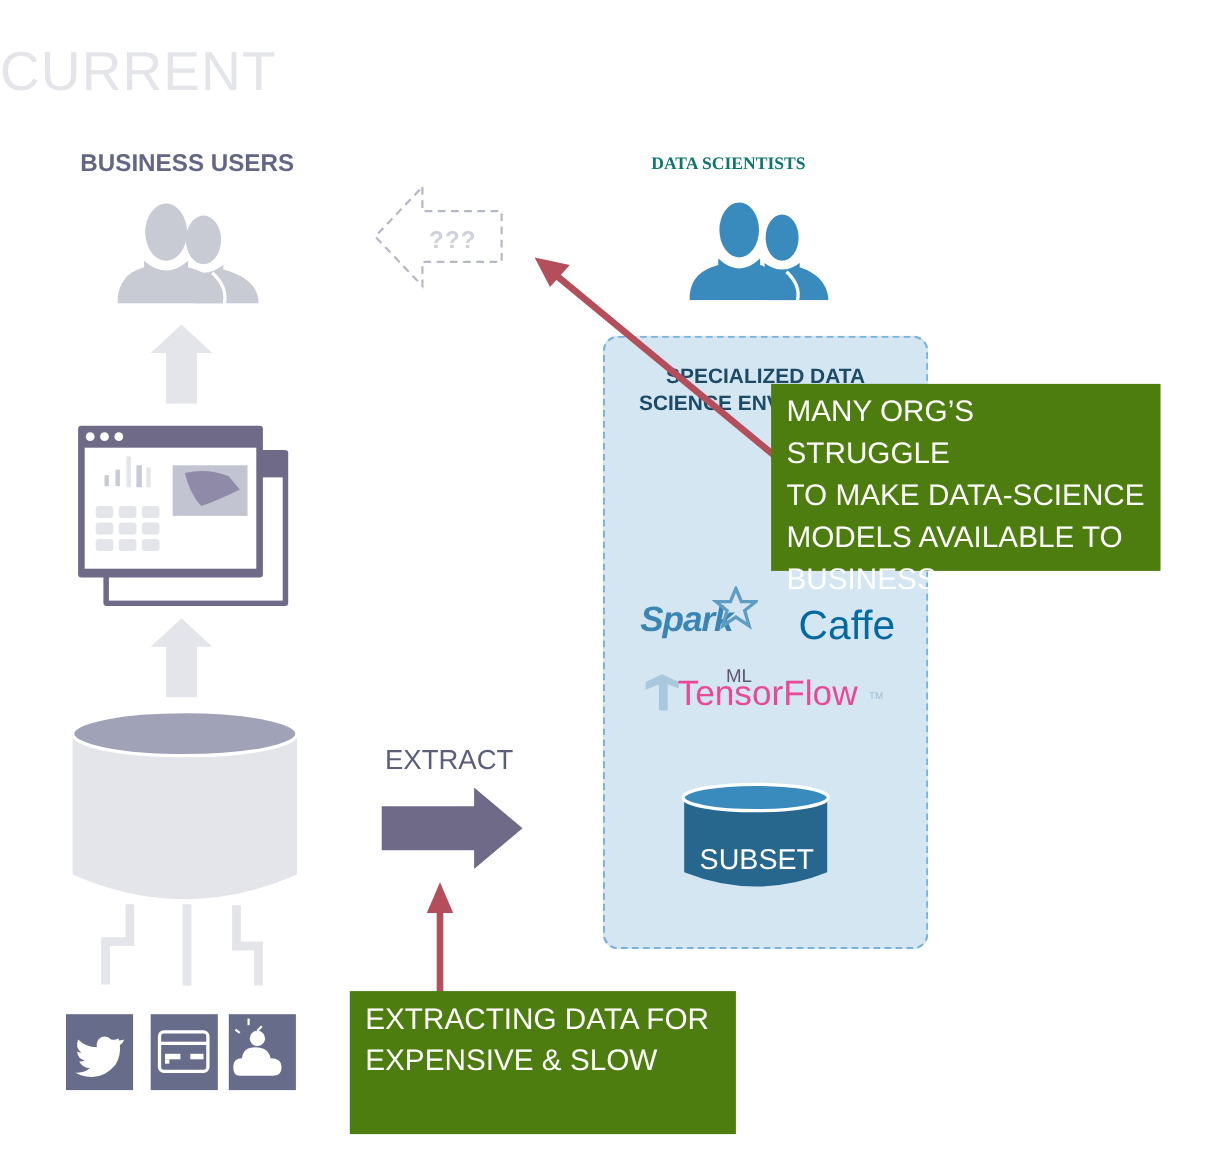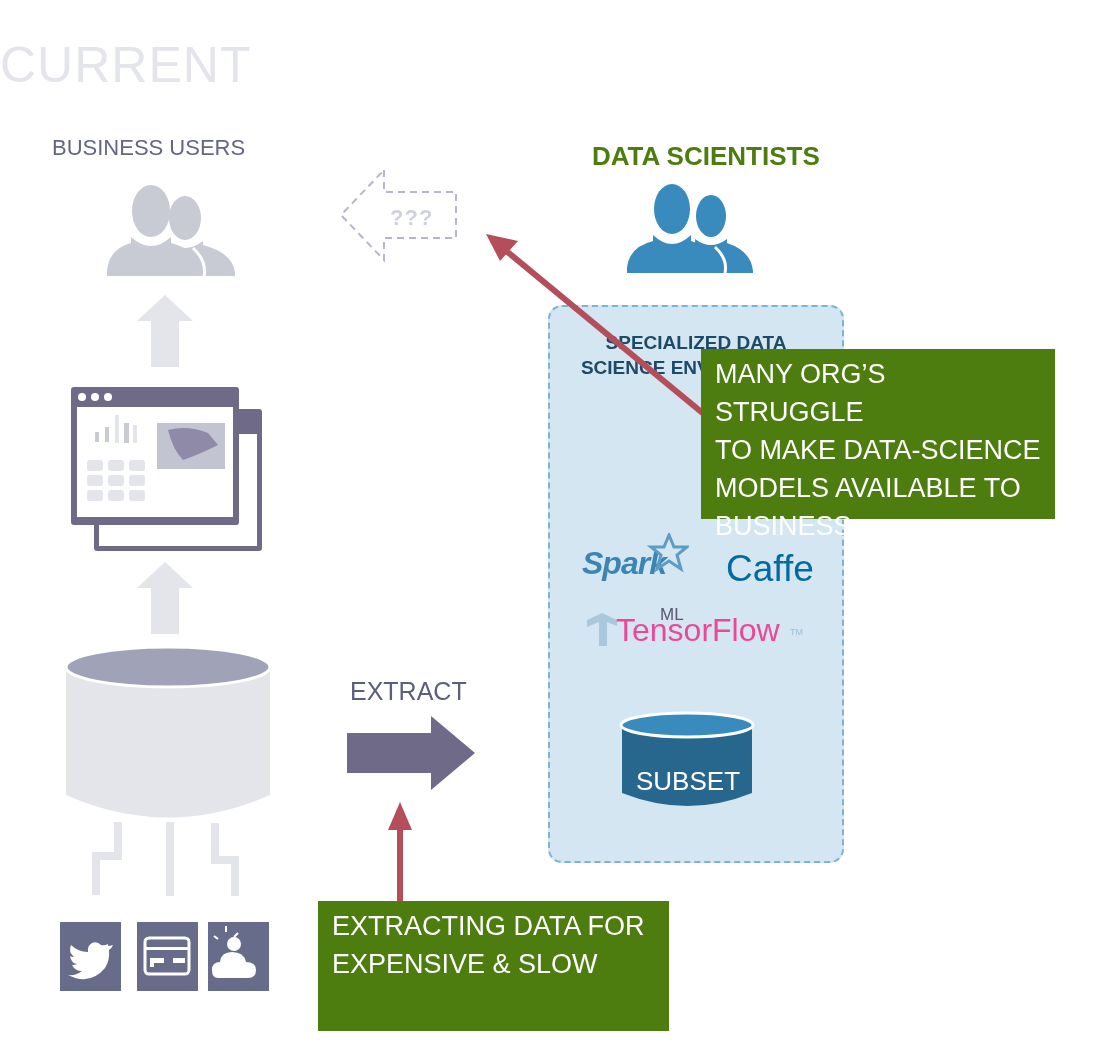--- a/index.html
+++ b/index.html
@@ -1,20 +1,20 @@
 <!DOCTYPE html>
 <html><head>
 <meta charset="utf-8">
 <style>
   html, body { margin:0; padding:0; background:#ffffff; }
   body { width:1096px; height:1050px; position:relative; overflow:hidden; font-family:"Liberation Sans", sans-serif; }
   .abs { position:absolute; }
   .title { left:0; width:1096px; top:36px; font-size:50px; color:#e3e5ea; letter-spacing:1px; }
-  .head-left { left:52px; top:135px; font-size:22px; font-weight:normal; color:#636785; }
-  .head-right { left:592px; top:141px; font-size:26px; font-weight:bold; color:#4d7c0f; }
+  .head-left { left:73px; top:135px; font-size:22px; font-weight:bold; color:#636785; }
+  .head-right { left:592px; top:141px; font-size:16px; font-weight:bold; color:#0f766e;font-family:Liberation Serif, serif; }
   .ds-env { left:548px; top:305px; width:296px; height:558px; background:#d3e6f2; border:2px dashed #7ab3d6; border-radius:14px; box-sizing:border-box; }
   .env-label { left:548px; top:330px; width:296px; text-align:center; font-size:19px; font-weight:bold; color:#1d4a66; line-height:25px; }
   .callout { background:#4d7c0f; color:#ffffff; font-size:27px; line-height:38px; padding:6px 14px; box-sizing:border-box; }
   .callout-top { left:701px; top:349px; width:354px; height:170px; }
   .callout-bottom { left:318px; top:901px; width:351px; height:130px; padding-top:6px; }
   .extract-label { left:350px; top:677px; font-size:25px; color:#5b5f7c; }
   .subset-label { left:610px; top:766px; width:156px; text-align:center; font-size:26px; color:#ffffff; }
   .spark { left:582px; top:545px; font-size:32px; font-style:italic; font-weight:bold; color:#3a85b3; letter-spacing:-1px; }
   .caffe { left:726px; top:548px; font-size:37px; font-family:Liberation Sans, sans-serif; color:#0369a1; }
   .tf { left:616px; top:612px; font-size:32px; color:#ec4899; }

